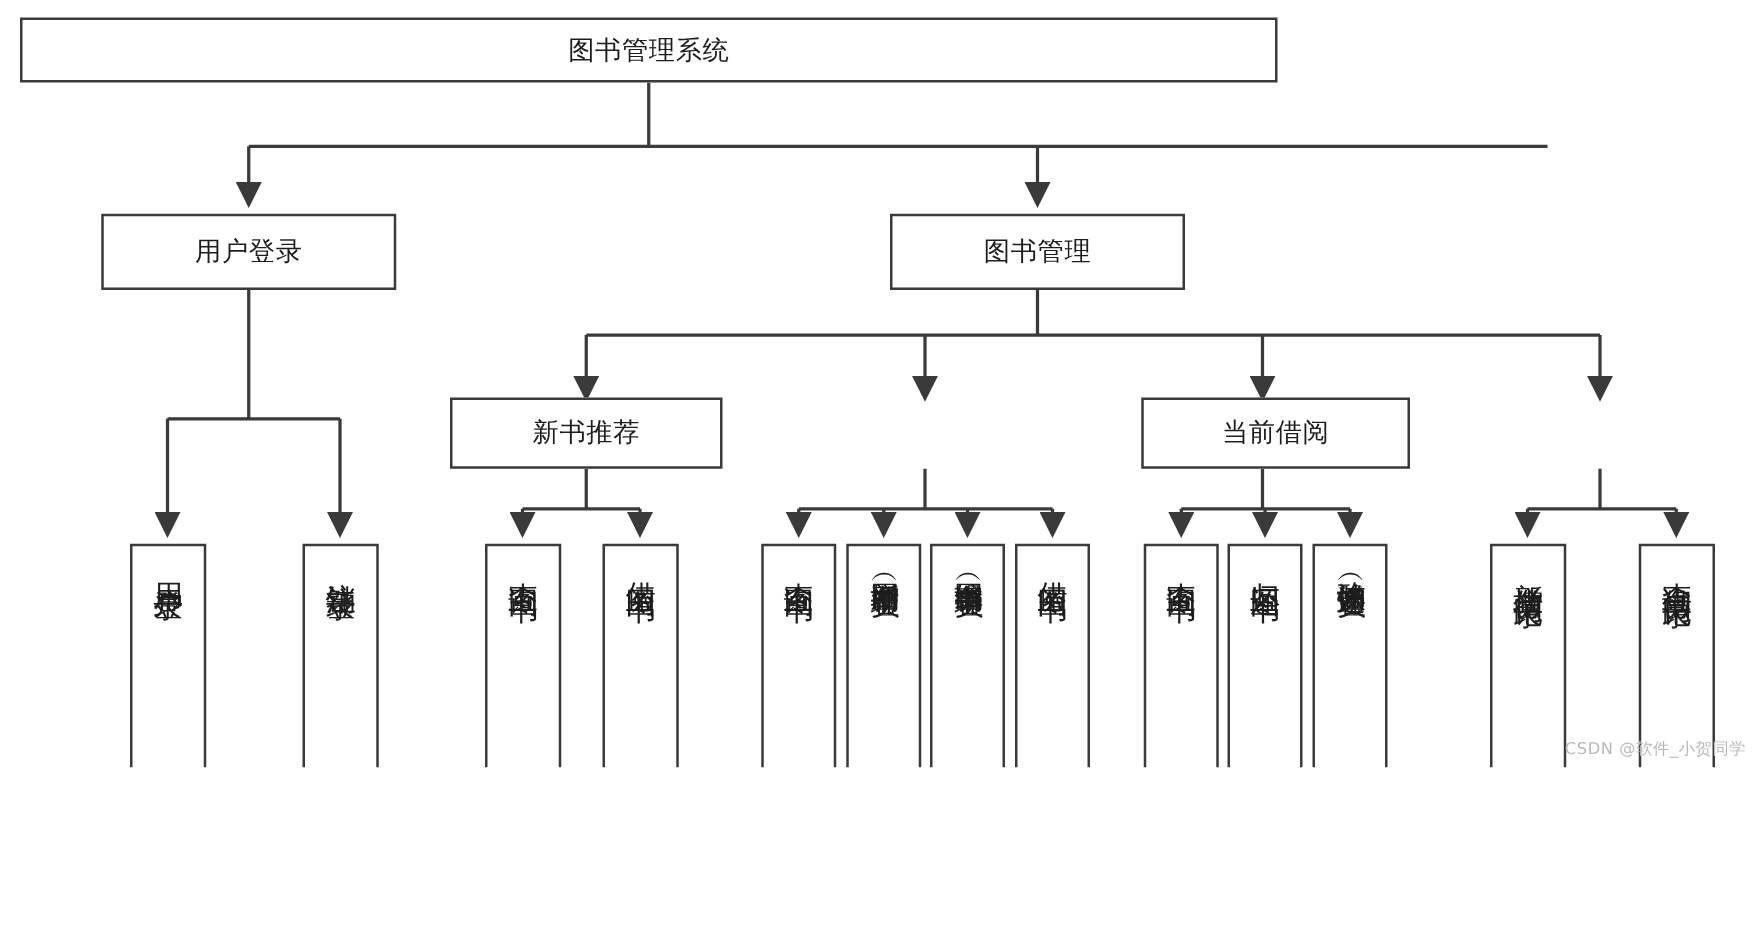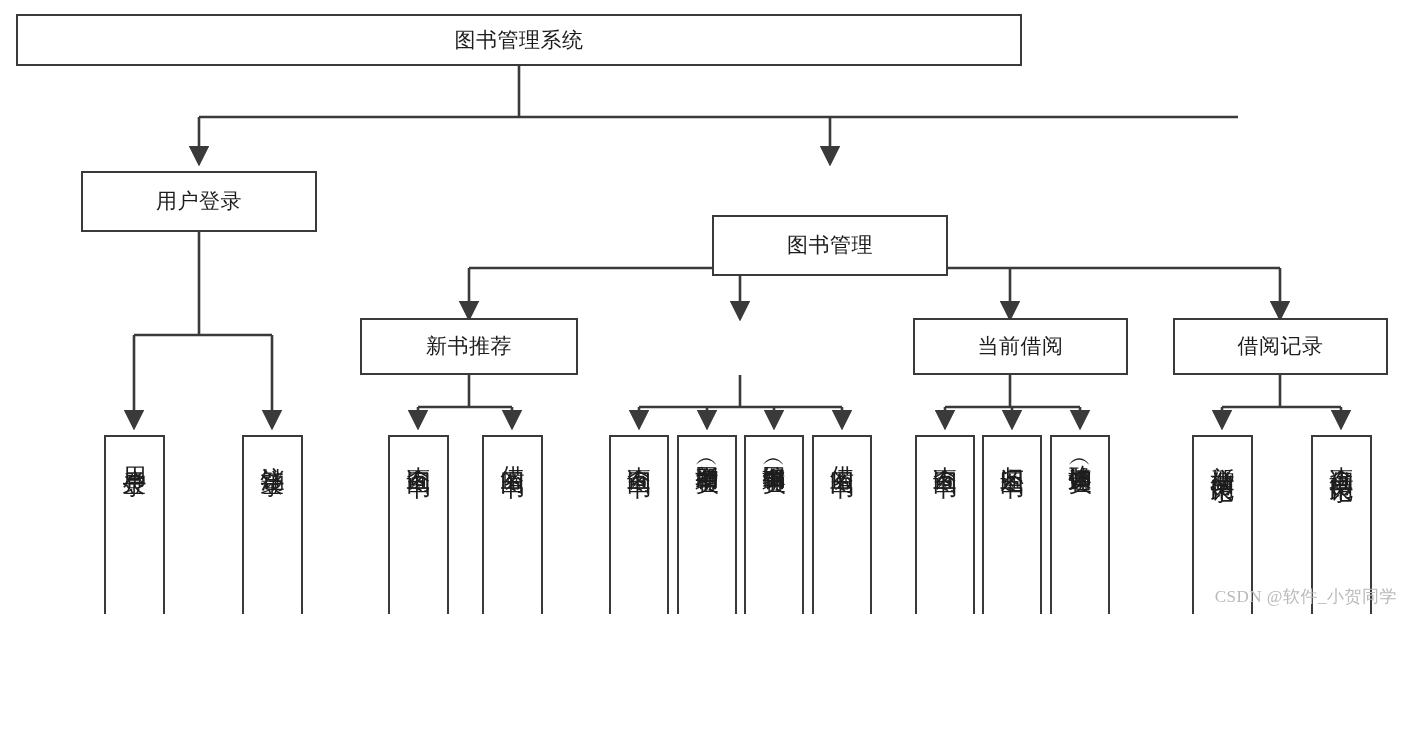--- a/index.html
+++ b/index.html
@@ -11,21 +11,20 @@
   body {
     font-family: "DejaVu Sans", "Liberation Sans", sans-serif;
     color: #1a1a1a;
   }
   #diagram-root {
     position: relative;
     width: 1405px;
     height: 614px;
     background: #ffffff;
     overflow: hidden;
-    font-family: Liberation Serif, serif;
   }
   #diagram-svg {
     position: absolute;
     left: 0;
     top: 0;
     width: 1405px;
     height: 747px;
   }
   .node {
     position: absolute;
@@ -60,21 +59,21 @@
     white-space: nowrap;
   }
   .node.vertical.tall-text .label {
     font-size: 23px;
     letter-spacing: 1px;
   }
   #watermark {
     position: absolute;
     right: 8px;
     bottom: 6px;
-    font-size: 17px;
+    font-size: 13px;
     color: #b9b9b9;
     letter-spacing: 0.5px;
     white-space: nowrap;
     pointer-events: none;
   }
 </style>
 </head>
 <body>
 
 <div id="diagram-root">
@@ -130,36 +129,33 @@
   </svg>
 
   <div class="node horizontal" style="left:16px; top:14px; width:1006px; height:52px;">
     <span class="label">图书管理系统</span>
   </div>
 
   <div class="node horizontal" style="left:81px; top:171px; width:236px; height:61px;">
     <span class="label">用户登录</span>
   </div>
 
-  <div class="node horizontal" style="left:712px; top:171px; width:236px; height:61px;margin-top:44px;">
+  <div class="node horizontal" style="left:712px; top:171px; width:236px; height:61px;">
     <span class="label">图书管理</span>
   </div>
 
   <div class="node horizontal" style="left:360px; top:318px; width:218px; height:57px;">
     <span class="label">新书推荐</span>
   </div>
 
 
   <div class="node horizontal" style="left:903px; top:318px; width:215px; height:57px;margin-left:10px;">
     <span class="label">当前借阅</span>
   </div>
 
-  <div class="node horizontal" style="left:1173px; top:318px; width:215px; height:57px;">
-    <span class="label">借阅记录</span>
-  </div>
 
   <div class="node vertical" style="left:104px; top:435px; width:61px; height:299px;">
     <span class="label">用户登录</span>
   </div>
 
   <div class="node vertical" style="left:242px; top:435px; width:61px; height:299px;">
     <span class="label">注销登录</span>
   </div>
 
   <div class="node vertical" style="left:388px; top:435px; width:61px; height:299px;">

